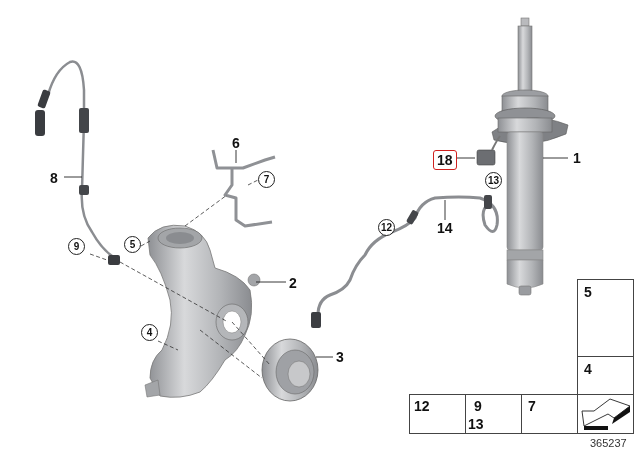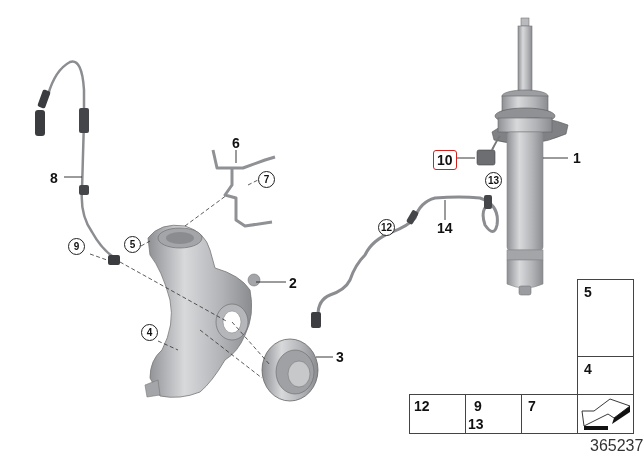--- a/index.html
+++ b/index.html
@@ -3,21 +3,21 @@
 <meta charset="utf-8">
 <style>
   html,body{margin:0;padding:0;background:#fff;}
   body{width:644px;height:467px;position:relative;overflow:hidden;font-family:"Liberation Sans",sans-serif;}
   #stage{position:absolute;left:0;top:0;width:644px;height:467px;}
   .lbl{position:absolute;font-weight:bold;font-size:14px;color:#111;line-height:1;}
   .circ{position:absolute;width:17px;height:17px;border:1.3px solid #222;border-radius:50%;background:#fff;font-weight:bold;font-size:10px;display:flex;align-items:center;justify-content:center;color:#111;box-sizing:border-box;}
   .hl{position:absolute;border:1.8px solid #d0201e;border-radius:3px;box-sizing:border-box;}
   .box{position:absolute;border:1px solid #444;box-sizing:border-box;background:#fff;}
   .boxnum{position:absolute;font-weight:bold;font-size:14px;color:#111;line-height:1;}
-  .docnum{position:absolute;font-size:16px;color:#333;}
+  .docnum{position:absolute;font-size:11px;color:#333;}
 </style>
 </head>
 <body>
 
 <div id="stage">
 
 <svg width="644" height="467" viewBox="0 0 644 467" style="position:absolute;left:0;top:0">
   <defs>
     <linearGradient id="metal" x1="0" x2="1" y1="0" y2="0">
       <stop offset="0" stop-color="#8e9094"></stop>
@@ -135,21 +135,21 @@
   <div class="lbl" style="left:289px;top:276px">2</div>
   <div class="lbl" style="left:336px;top:350px">3</div>
   <div class="circ" style="left:141px;top:324px">4</div>
   <div class="circ" style="left:124px;top:236px">5</div>
   <div class="lbl" style="left:232px;top:136px">6</div>
   <div class="circ" style="left:258px;top:171px">7</div>
   <div class="lbl" style="left:50px;top:171px">8</div>
   <div class="circ" style="left:68px;top:238px">9</div>
   <div class="lbl" style="left:437px;top:221px">14</div>
   <div class="hl" style="left:433px;top:150px;width:24px;height:20px"></div>
-  <div class="lbl" style="left:437px;top:153px">10</div>
+  <div class="lbl" style="left:437px;top:153px">18</div>
   <div class="circ" style="left:378px;top:219px">12</div>
   <div class="circ" style="left:485px;top:172px">13</div>
 
   <div class="box" style="left:577px;top:279px;width:57px;height:78px">
     <span class="boxnum" style="left:6px;top:5px">5</span>
   </div>
   <div class="box" style="left:577px;top:356px;width:57px;height:39px">
     <span class="boxnum" style="left:6px;top:5px">4</span>
   </div>
   <div class="box" style="left:409px;top:394px;width:57px;height:40px">

